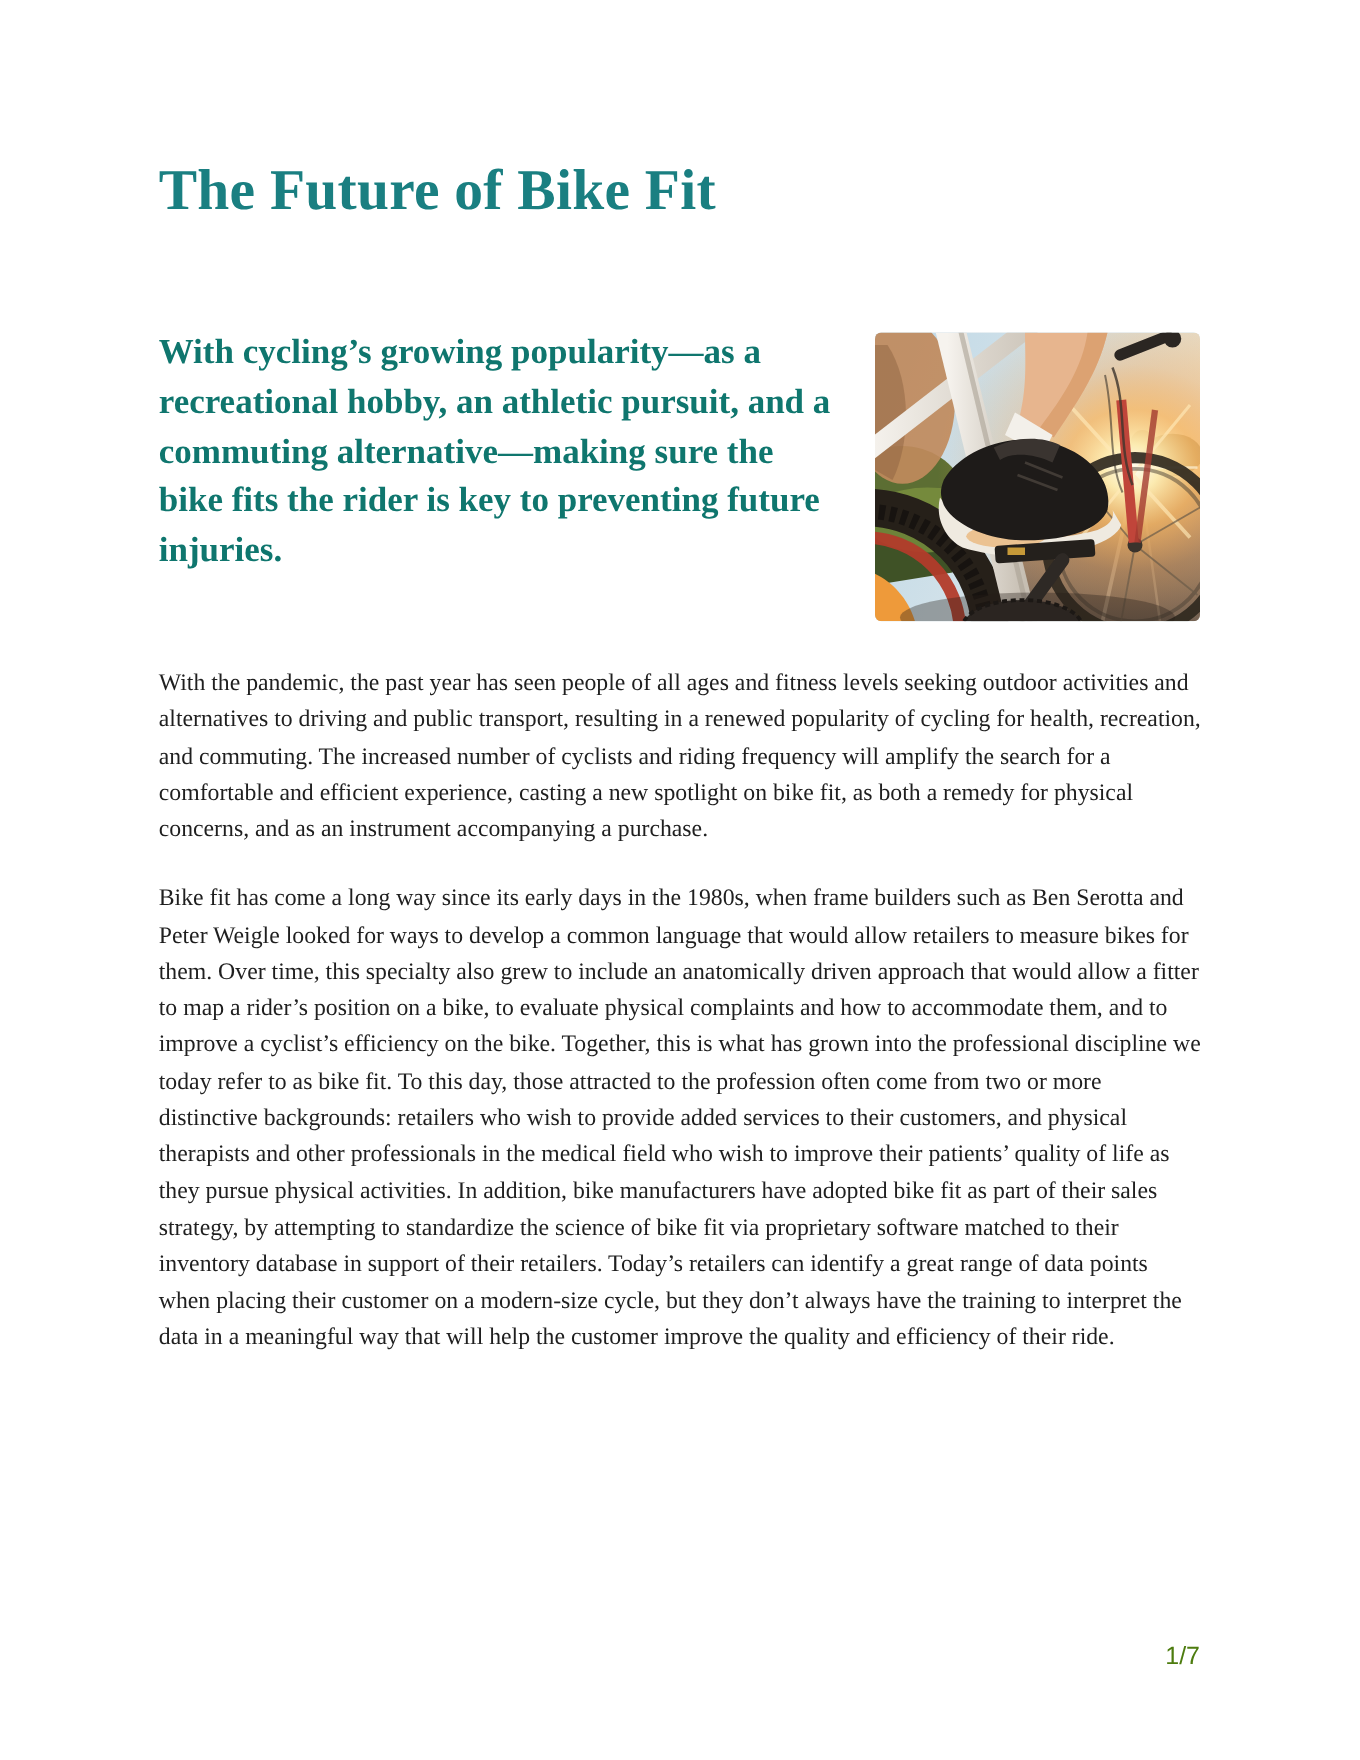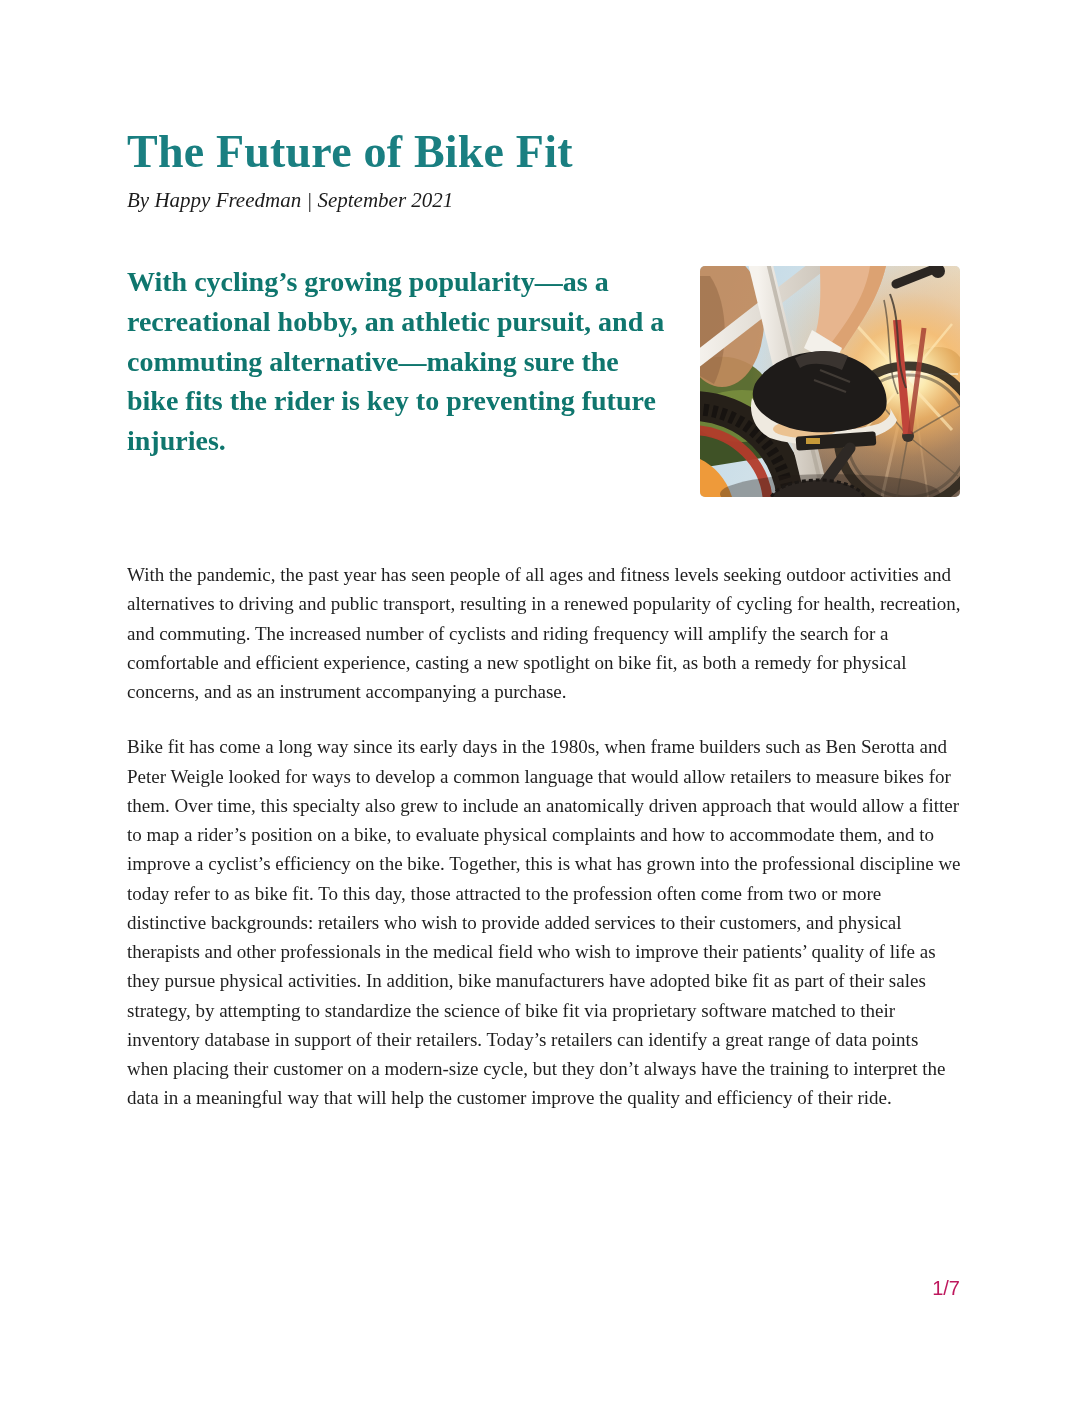--- a/index.html
+++ b/index.html
@@ -55,46 +55,45 @@
     height: 231px;
     margin: 0;
     border-radius: 5px;
     overflow: hidden;
     background: #d8e4ea;
   }
   .hero svg { display: block; width: 100%; height: 100%; }
   .doc-body {
     position: absolute;
     left: 127px;
-    top: 560px;
+    top: 532px;
     width: 836px;
   }
   .doc-body p {
     margin: 0 0 26px 0;
     font-size: 19px;
     line-height: 1.54;
     color: #1f1f1f;
   }
   .doc-footer {
     position: absolute;
-    top: 1277px;
+    top: 1314px;
     right: 128px;
     font-family: "Liberation Sans", "DejaVu Sans", sans-serif;
     font-size: 20px;
-    color: #be185d;
+    color: #4d7c0f;
   }
 </style>
 </head>
 <body>
 
 <div class="page">
 
   <header class="doc-header">
     <h1 class="doc-title">The Future of Bike Fit</h1>
-    <p class="doc-byline">By Happy Freedman | September 2021</p>
   </header>
 
   <p class="lede">With cycling’s growing popularity—as a recreational hobby, an athletic pursuit, and a commuting alternative—making sure the bike fits the rider is key to preventing future injuries.</p>
 
   <figure class="hero">
     <svg viewBox="0 0 260 231" role="img" xmlns="http://www.w3.org/2000/svg" aria-label="Close-up of a cyclist’s sneaker on a bicycle pedal, riding on a sunlit road at sunset">
       <defs>
         <linearGradient id="sky" x1="0" y1="0" x2="1" y2="0.35">
           <stop offset="0" stop-color="#bed8e7"></stop>
           <stop offset="0.55" stop-color="#d3e2e9"></stop>

